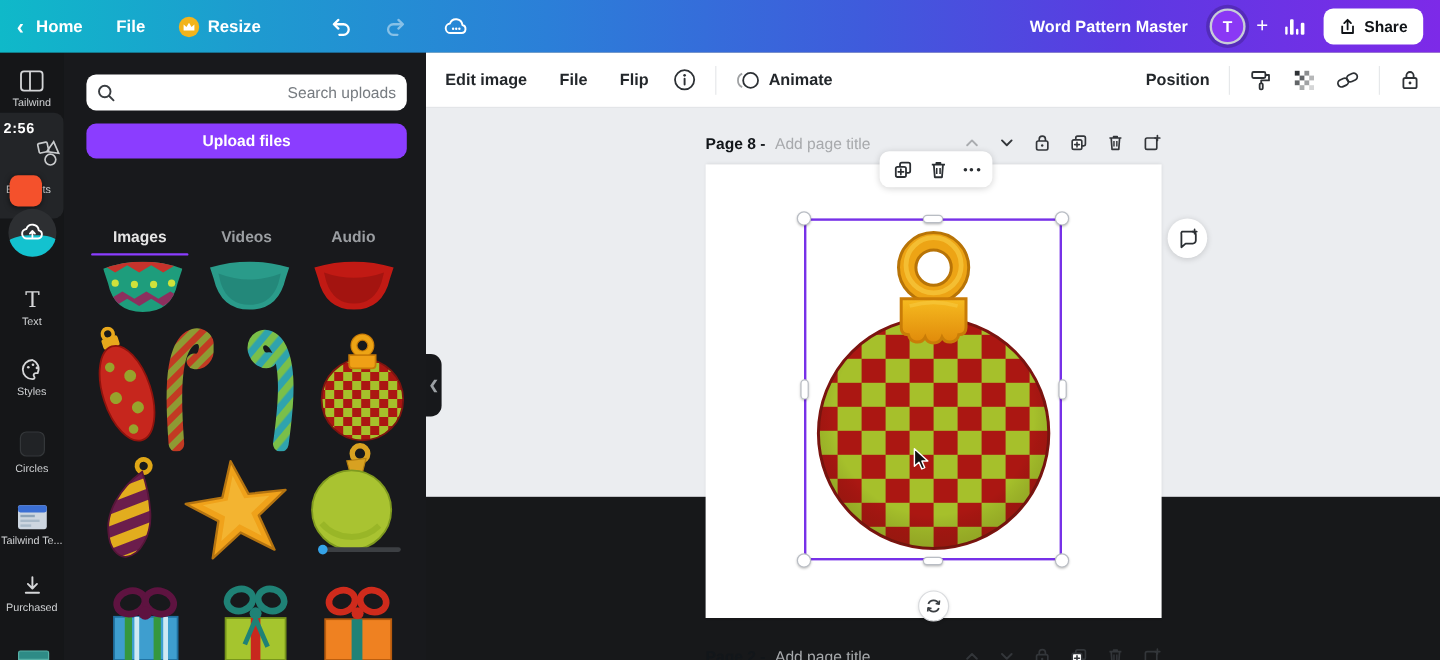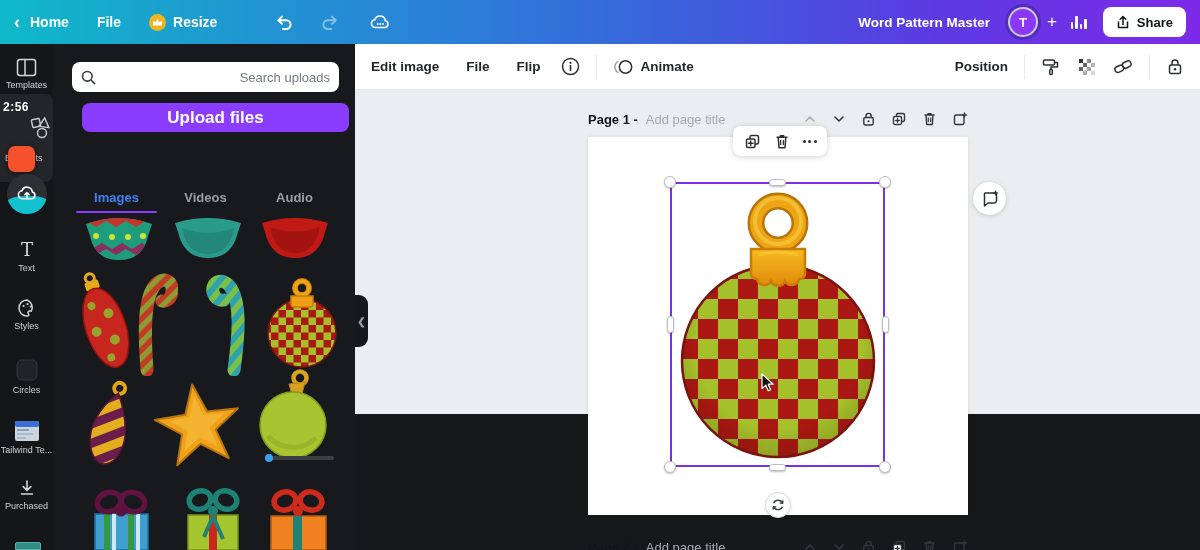--- a/index.html
+++ b/index.html
@@ -43,26 +43,26 @@
   .orange-sq { position:absolute; top:52px; left:8px; width:27px; height:26px; background:#f4512c; border-radius:7px; box-shadow:0 1px 4px rgba(0,0,0,.5); }
   .partial-thumb { position:absolute; top:498px; left:15px; width:26px; height:8px; background:#2e8b86; border:1px solid #57b0a6; border-radius:2px 2px 0 0; }
 
   
   .panel { position:absolute; top:44px; left:53px; width:302px; height:506px; background:#18191c; z-index:4; overflow:hidden; }
   .search-box { position:absolute; left:19px; top:18px; width:267px; height:30px; background:#fff; border-radius:8px;
     display:flex; align-items:center; padding:0 9px; gap:8px; }
   .search-box input { border:none; outline:none; flex:1; font-size:13px; color:#33373b; font-family:"Liberation Sans",sans-serif; background:transparent;text-align:right; }
   .search-box input::placeholder { color:#767b80; }
   .p-btn { position:absolute; left:19px; width:267px; height:29px; border:none; border-radius:8px;
-    font-size:17px; font-weight:700; cursor:pointer; font-family:"Liberation Sans",sans-serif;margin-left:10px; }
+    font-size:13px; font-weight:700; cursor:pointer; font-family:"Liberation Sans",sans-serif; }
   .upload-btn { top:59px; background:#8b3dff; color:#fff; }
   .record-btn { top:100px; background:#2b2d31; color:#eceded; }
   .tabs { position:absolute; left:19px; top:146px; width:267px; display:flex; }
   .tab { flex:1; text-align:center; font-size:13px; font-weight:700; color:#9b9ea2; padding-bottom:8px; cursor:pointer; position:relative; }
-  .tab.active { color:#3b82f6; }
+  .tab.active { color:#e5e5e5; }
   .tab.active::after { content:""; position:absolute; left:4px; right:4px; bottom:0; height:2px; background:#8b3dff; border-radius:2px; }
   .thumb { position:absolute; cursor:pointer; }
   .thumb svg { display:block; width:100%; height:100%; }
   .progress { position:absolute; left:215px; top:412px; width:66px; height:4px; background:#3c3f43; border-radius:2px; }
   .progress .dot { position:absolute; left:-3px; top:-2px; width:8px; height:8px; border-radius:50%; background:#35a3e8; }
 
   
   .workspace { position:absolute; top:44px; left:355px; width:845px; height:370px; background:#ebedf0; }
   .wtoolbar { position:absolute; top:0; left:0; width:845px; height:46px; background:#fff; border-bottom:1px solid #e3e5e8;
     display:flex; align-items:center; padding:0 16px; font-size:13.5px; color:#23272b; }
@@ -164,21 +164,21 @@
       <span>Share</span>
     </span>
   </header>
 
   <nav class="rail">
     <div class="rail-item" style="top:14px">
       <svg width="21" height="19" viewBox="0 0 21 19">
           <rect x="1.5" y="1.5" width="18" height="16" rx="2.5" fill="none" stroke="#d5d6d8" stroke-width="1.5"></rect>
           <line x1="9" y1="1.5" x2="9" y2="17.5" stroke="#d5d6d8" stroke-width="1.5"></line>
         </svg>
-      <span class="lbl">Templates</span>
+      <span class="lbl">Tailwind</span>
     </div>
 
     <div class="elements-card">
       <span class="timer">2:56</span>
       <svg class="shapes" width="22" height="24" viewBox="0 0 22 24">
         <rect x="2" y="3" width="8" height="8" rx="1" transform="rotate(-12 6 7)" fill="none" stroke="#c9cbcd" stroke-width="1.4"></rect>
         <path d="M14 2 L19.5 11 L9.5 11 Z" fill="none" stroke="#c9cbcd" stroke-width="1.4" transform="rotate(8 14 7)"></path>
         <circle cx="12" cy="17" r="4.5" fill="none" stroke="#c9cbcd" stroke-width="1.4"></circle>
       </svg>
       <span class="el-lbl">Elements</span>
@@ -475,21 +475,21 @@
       </span>
     </div>
 
     <span class="collapse-tab">
         <span>❮</span>
       </span>
 
     <div class="canvas">
 
       <div class="page-head" style="top:20px">
-        <span class="pg-lbl">Page 1 -</span>
+        <span class="pg-lbl">Page 8 -</span>
         <span class="pg-ph">Add page title</span>
         <span class="ph-icons">
           <span class="ic disabled">
               <svg width="14" height="14" viewBox="0 0 14 14">
                 <polyline points="3,9 7,5 11,9" fill="none" stroke="#33363a" stroke-width="1.6" stroke-linecap="round" stroke-linejoin="round"></polyline>
               </svg>
             </span>
           <span class="ic">
               <svg width="14" height="14" viewBox="0 0 14 14">
                 <polyline points="3,5 7,9 11,5" fill="none" stroke="#33363a" stroke-width="1.6" stroke-linecap="round" stroke-linejoin="round"></polyline>

